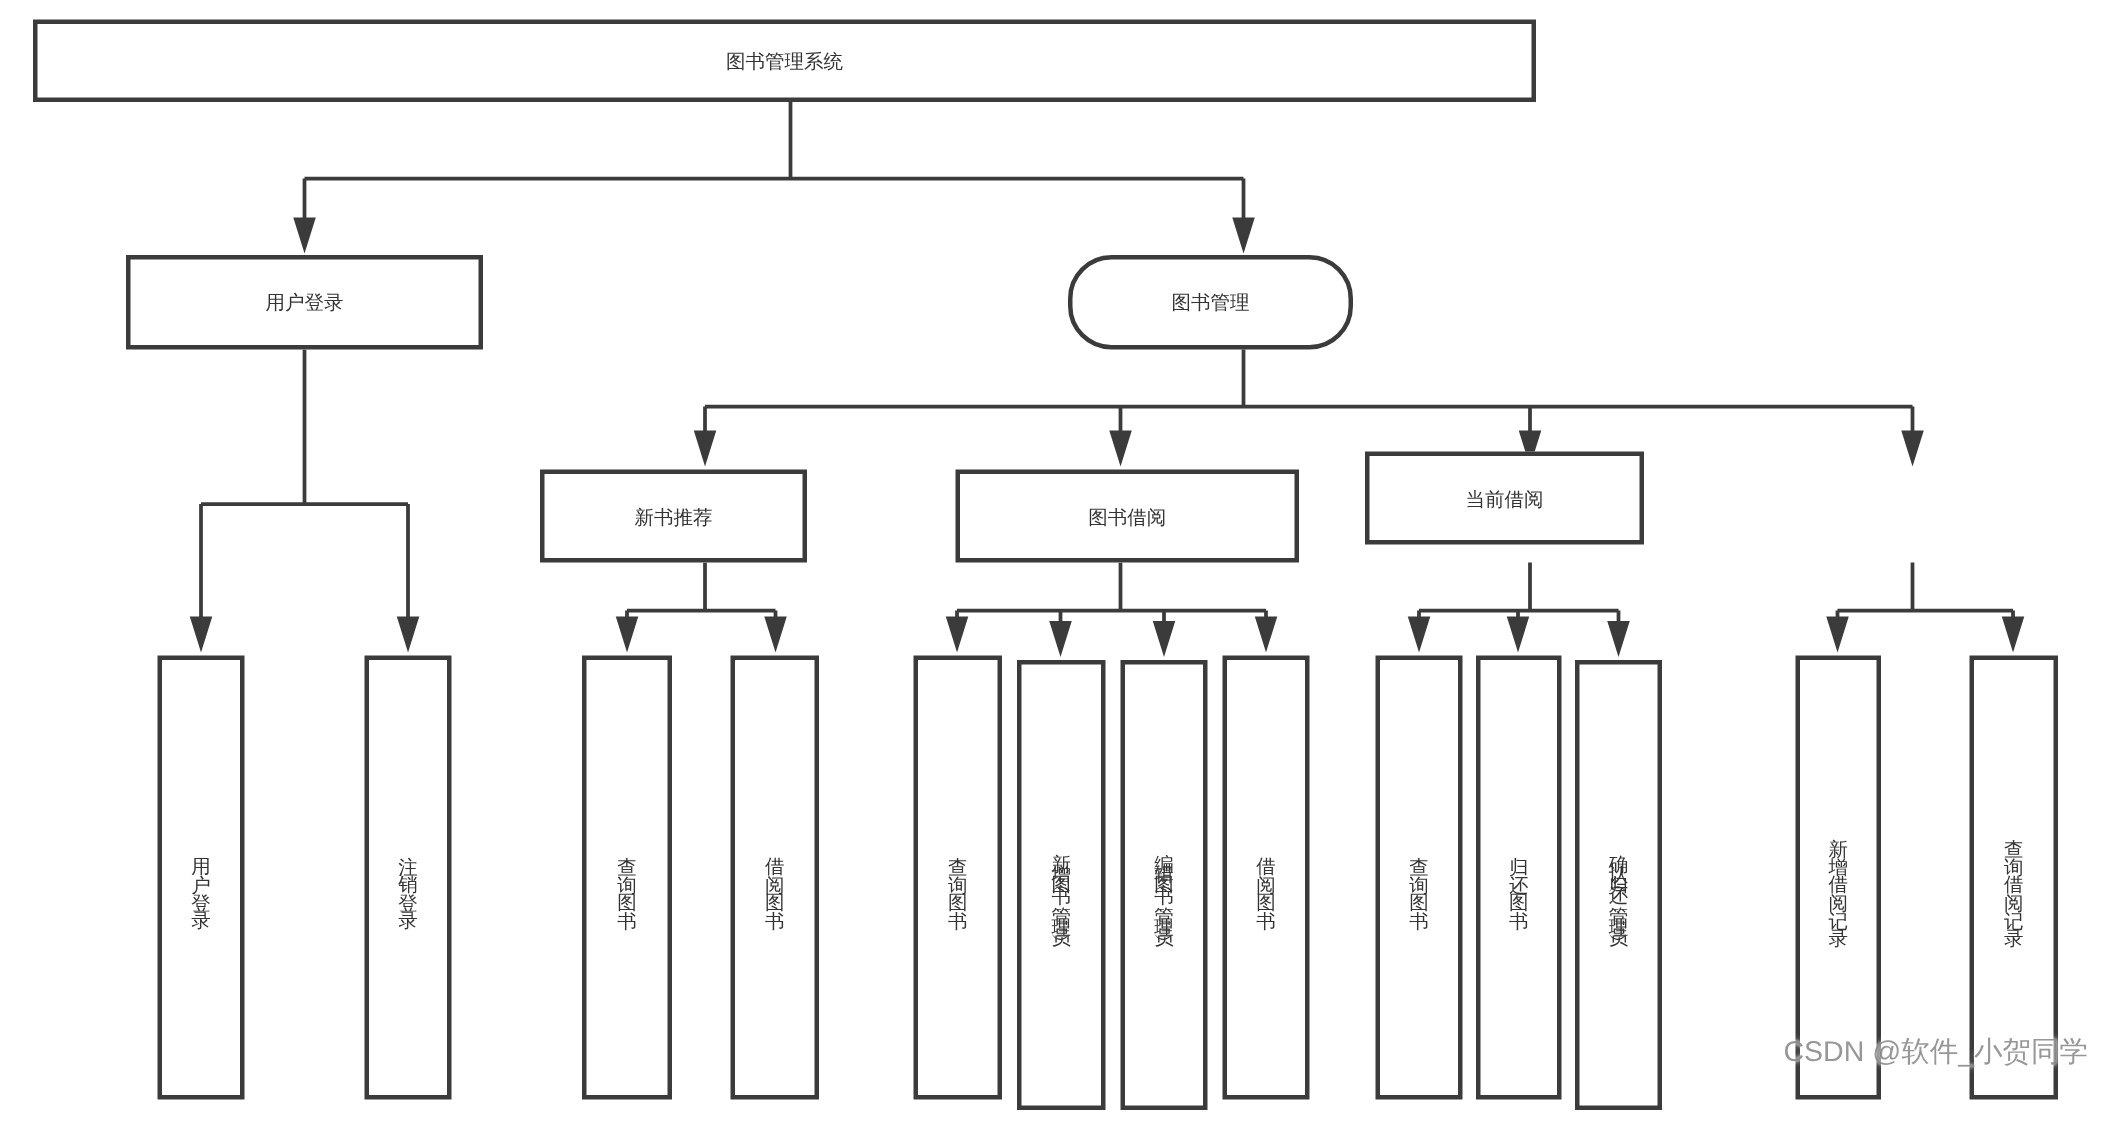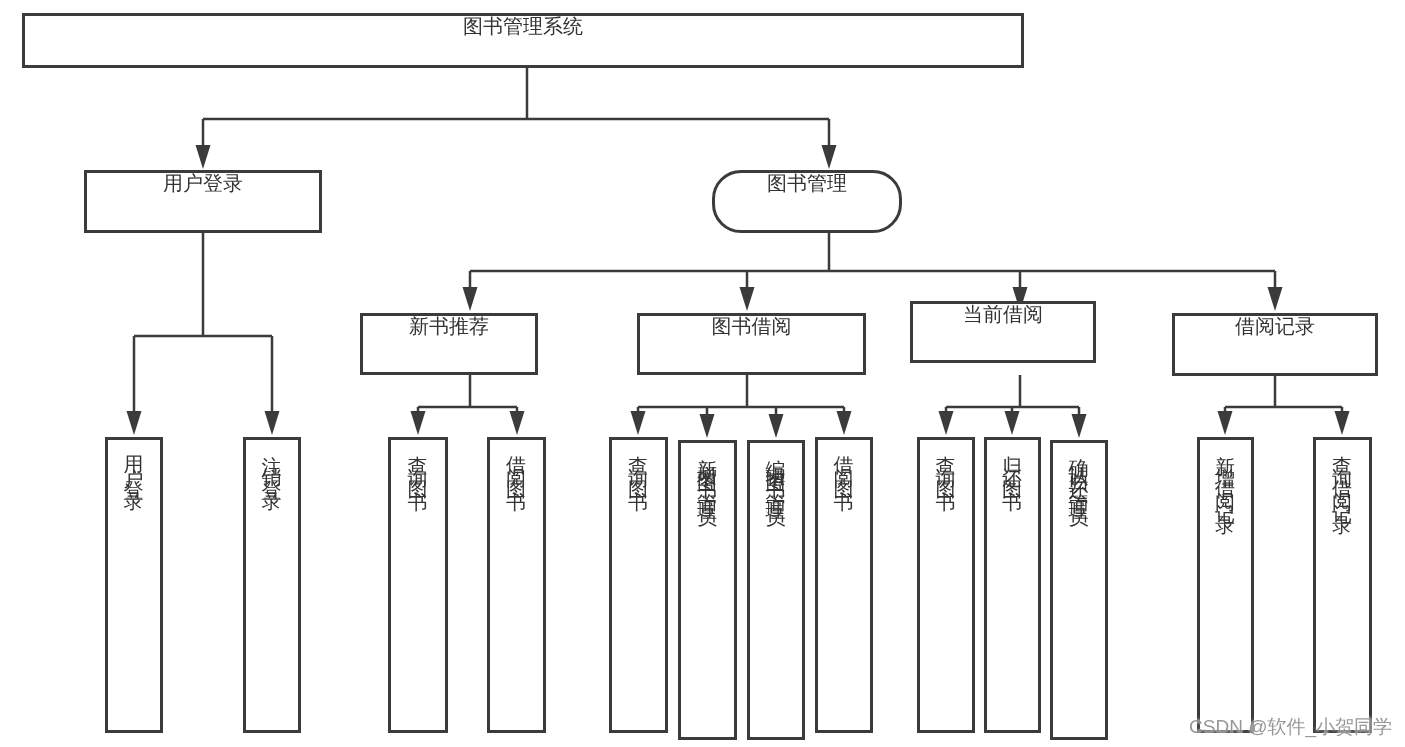--- a/index.html
+++ b/index.html
@@ -18,37 +18,38 @@
   }
   #wires{position:absolute;left:0;top:0;width:100%;height:100%;}
   #wires path.wire{fill:none;stroke:var(--line);stroke-width:2.5;}
   #wires polygon{fill:var(--line);}
   .node{
     position:absolute;
     box-sizing:border-box;
     background:#fff;
     border:3px solid var(--line);
     display:flex;
+    align-items:center;
     justify-content:center;
     color:var(--text);
-    font-size:20px;
+    font-size:13px;
     line-height:1;
     z-index:2;
   }
   .node .lbl{white-space:nowrap;}
   .vnode .lbl{
     writing-mode:vertical-rl;
     text-orientation:mixed;
     letter-spacing:12px;
     white-space:nowrap;
   }
   .vnode .lbl.dense{letter-spacing:7px;}
   #watermark{
     position:absolute;
-    left:1182px;top:714px;
+    left:1182px;top:688px;
     width:210px;
     text-align:right;
     font-size:19px;
     color:var(--watermark);
     opacity:.92;
     text-shadow:0 0 2px #fff,0 0 4px #fff;
     z-index:3;
     white-space:nowrap;
   }
 </style>
@@ -107,23 +108,20 @@
 
   <div class="node" style="left:360px;top:313px;width:178px;height:62px;">
     <span class="lbl">新书推荐</span>
   </div>
   <div class="node" style="left:637px;top:313px;width:229px;height:62px;">
     <span class="lbl">图书借阅</span>
   </div>
   <div class="node" style="left:910px;top:301px;width:186px;height:62px;">
     <span class="lbl">当前借阅</span>
   </div>
-  <div class="node" style="left:1172px;top:313px;width:206px;height:63px;">
-    <span class="lbl">借阅记录</span>
-  </div>
 
   <div class="node vnode" style="left:105px;top:437px;width:58px;height:296px;">
     <span class="lbl">用户登录</span>
   </div>
   <div class="node vnode" style="left:243px;top:437px;width:58px;height:296px;">
     <span class="lbl">注销登录</span>
   </div>
 
   <div class="node vnode" style="left:388px;top:437px;width:60px;height:296px;">
     <span class="lbl">查询图书</span>

